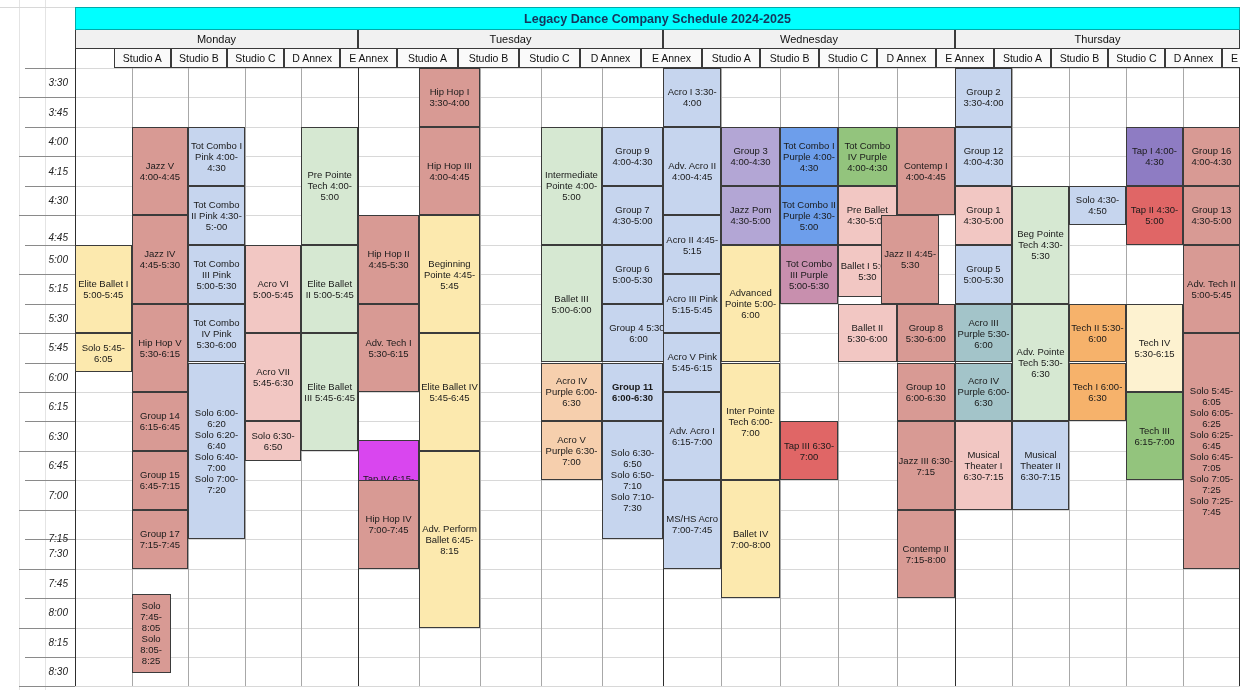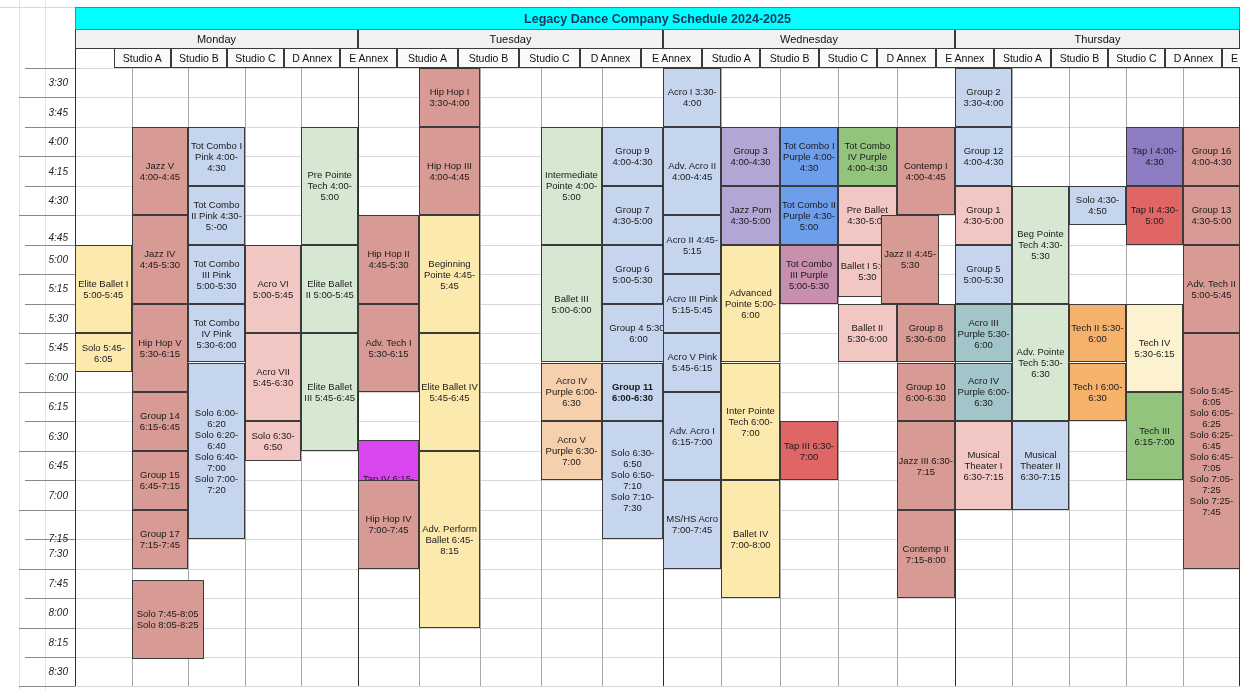--- a/index.html
+++ b/index.html
@@ -159,21 +159,21 @@
       <div class="abs vline-day" style="left: 955px; top: 30px; width: 0px; height: 656.45px;"></div>
       <div class="abs vline-day" style="left: 1239px; top: 30px; width: 0px; height: 656.45px;"></div>
       <div class="abs class-block" style="left: 75px; top: 244.7px; width: 56.6px; height: 88.35px; background: rgb(252, 233, 174);">Elite Ballet I 5:00-5:45</div>
       <div class="abs class-block" style="left: 75px; top: 333.05px; width: 56.6px; height: 39.27px; background: rgb(252, 233, 174);">Solo 5:45-6:05</div>
       <div class="abs class-block" style="left: 131.6px; top: 126.9px; width: 56.6px; height: 88.35px; background: rgb(216, 154, 148);">Jazz V 4:00-4:45</div>
       <div class="abs class-block" style="left: 131.6px; top: 215.25px; width: 56.6px; height: 88.35px; background: rgb(216, 154, 148);">Jazz IV 4:45-5:30</div>
       <div class="abs class-block" style="left: 131.6px; top: 303.6px; width: 56.6px; height: 88.35px; background: rgb(216, 154, 148);">Hip Hop V 5:30-6:15</div>
       <div class="abs class-block" style="left: 131.6px; top: 391.95px; width: 56.6px; height: 58.9px; background: rgb(216, 154, 148);">Group 14 6:15-6:45</div>
       <div class="abs class-block" style="left: 131.6px; top: 450.85px; width: 56.6px; height: 58.9px; background: rgb(216, 154, 148);">Group 15 6:45-7:15</div>
       <div class="abs class-block" style="left: 131.6px; top: 509.75px; width: 56.6px; height: 58.9px; background: rgb(216, 154, 148);">Group 17 7:15-7:45</div>
-      <div class="abs class-block" style="left: 131.6px; top: 580px; width: 72px; height: 78.53px; background: rgb(216, 154, 148);">Solo 7:45-8:05
+      <div class="abs class-block" style="left: 131.6px; top: 594px; width: 39px; height: 78.53px; background: rgb(216, 154, 148);">Solo 7:45-8:05
 Solo 8:05-8:25</div>
       <div class="abs class-block" style="left: 188.2px; top: 126.9px; width: 56.6px; height: 58.9px; background: rgb(198, 213, 238);">Tot Combo I Pink 4:00-4:30</div>
       <div class="abs class-block" style="left: 188.2px; top: 185.8px; width: 56.6px; height: 58.9px; background: rgb(198, 213, 238);">Tot Combo II Pink 4:30-5:-00</div>
       <div class="abs class-block" style="left: 188.2px; top: 244.7px; width: 56.6px; height: 58.9px; background: rgb(198, 213, 238);">Tot Combo III Pink 5:00-5:30</div>
       <div class="abs class-block" style="left: 188.2px; top: 303.6px; width: 56.6px; height: 58.9px; background: rgb(198, 213, 238);">Tot Combo IV Pink 5:30-6:00</div>
       <div class="abs class-block" style="left: 188.2px; top: 362.5px; width: 56.6px; height: 176.7px; background: rgb(198, 213, 238);">Solo 6:00-6:20
 Solo 6:20-6:40
 Solo 6:40-7:00
 Solo 7:00-7:20</div>
       <div class="abs class-block" style="left: 244.8px; top: 244.7px; width: 56.6px; height: 88.35px; background: rgb(242, 199, 195);">Acro VI 5:00-5:45</div>

